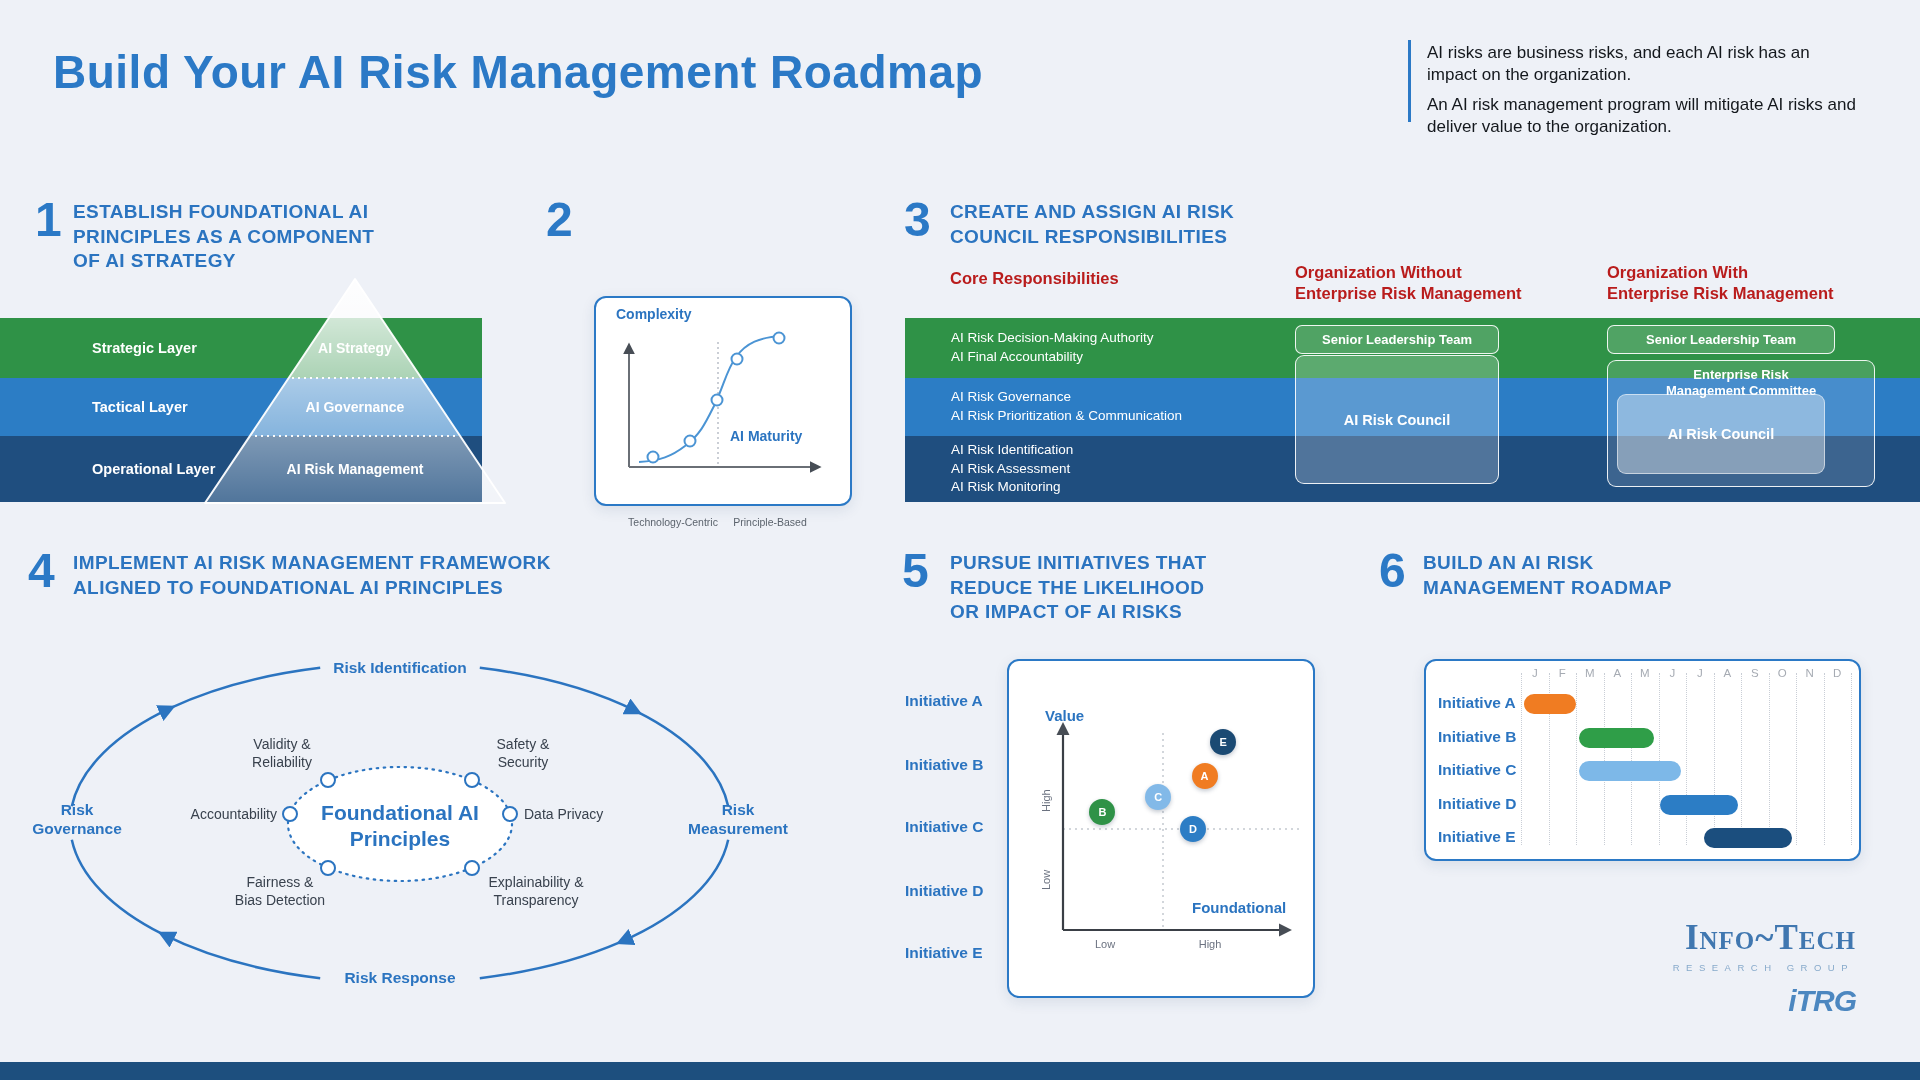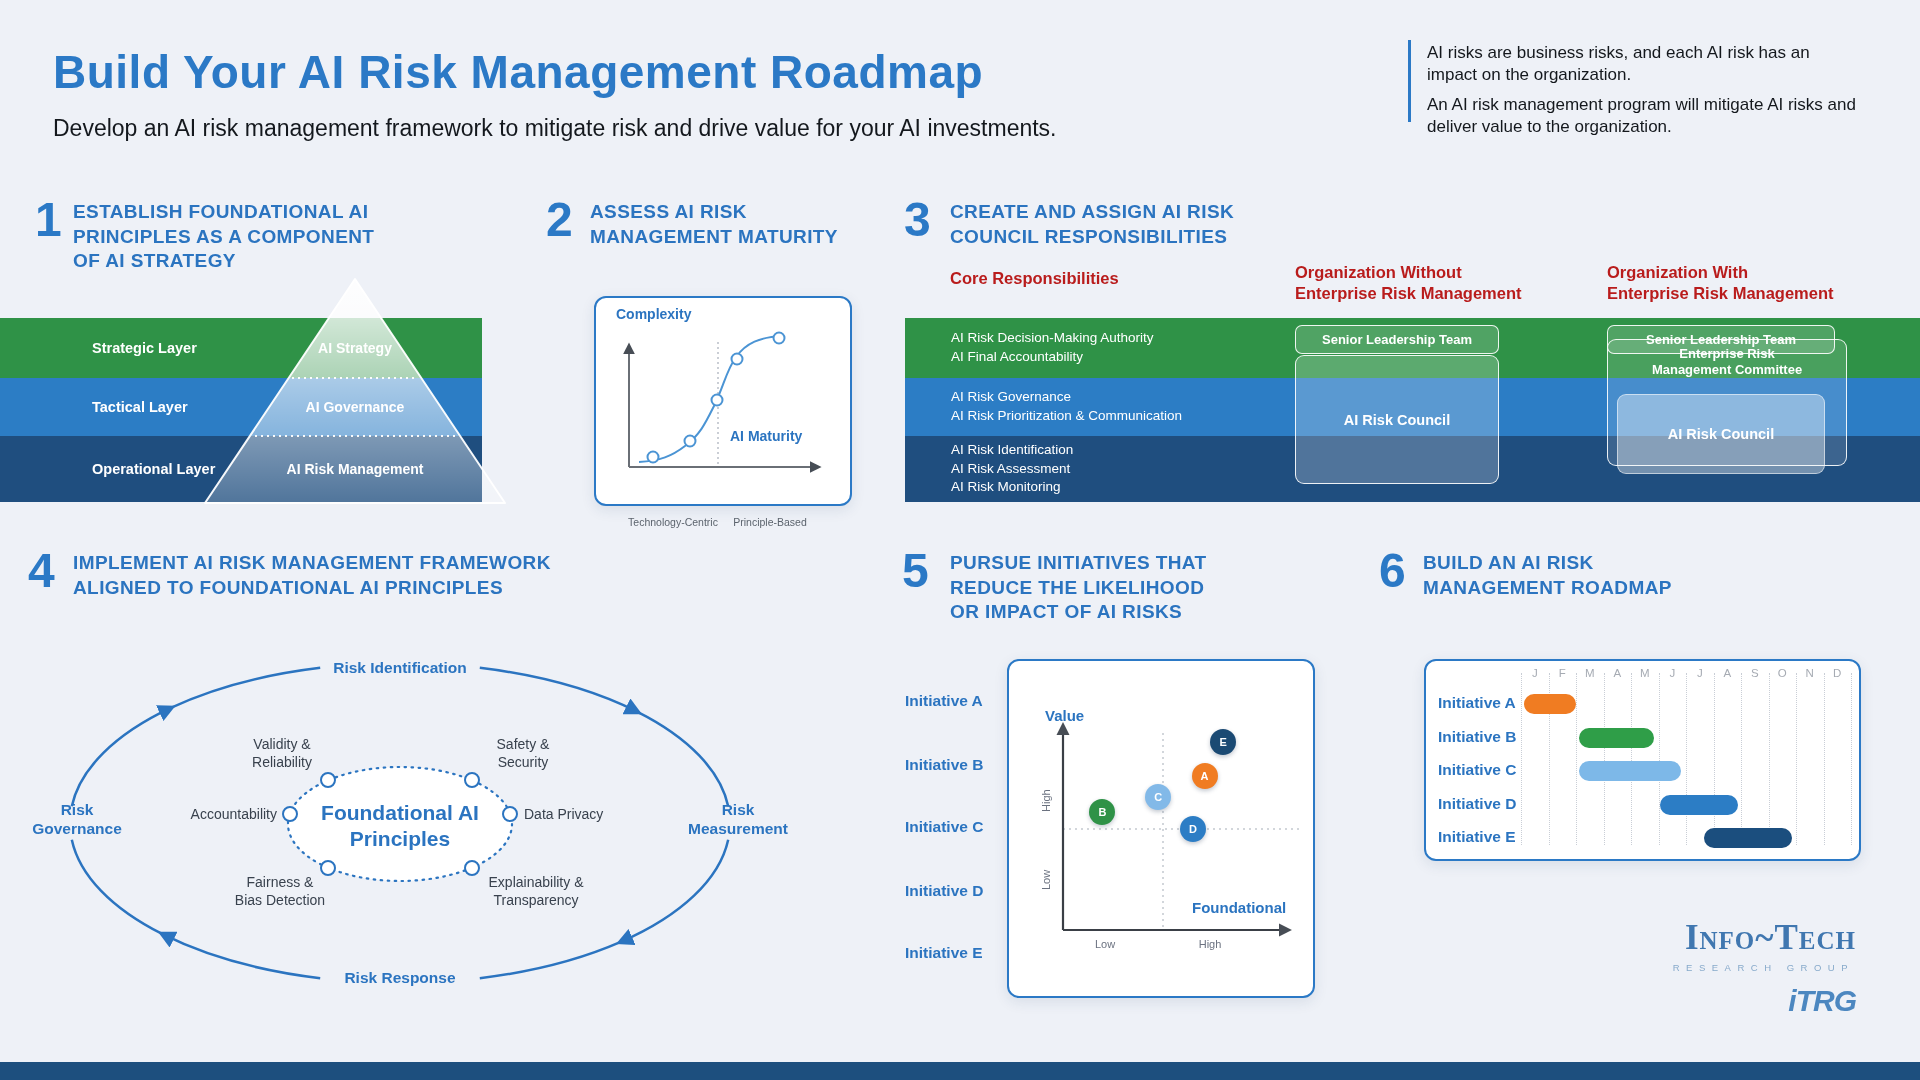--- a/index.html
+++ b/index.html
@@ -144,33 +144,30 @@
 
     <g>
       <path d="M1163 733 V930" stroke="#c4c9d0" stroke-width="1.5" stroke-dasharray="2 4" fill="none"></path>
       <path d="M1063 829 H1303" stroke="#c4c9d0" stroke-width="1.5" stroke-dasharray="2 4" fill="none"></path>
       <path d="M1063 930 V726" stroke="#3a3f46" stroke-width="2.2" fill="none" marker-end="url(#arrD)"></path>
       <path d="M1063 930 H1288" stroke="#3a3f46" stroke-width="2.2" fill="none" marker-end="url(#arrD)"></path>
     </g>
   </svg>
 
   <div class="abs main-title" style="left:53px;top:45px;">Build Your AI Risk Management Roadmap</div>
-  <div class="abs subtitle" style="left:53px;top:115px;">Develop an AI risk management framework to mitigate risk and drive value for your AI investments.</div>
   <div class="abs vbar" style="left:1408px;top:40px;"></div>
   <div class="abs intro" style="left:1427px;top:42px;">AI risks are business risks, and each AI risk has an impact on the organization.</div>
   <div class="abs intro" style="left:1427px;top:94px;">An AI risk management program will mitigate AI risks and deliver value to the organization.</div>
 
   <div class="abs num" style="left:35px;top:196px;">1</div>
   <div class="abs sec-title pre" style="left:73px;top:200px;">ESTABLISH FOUNDATIONAL AI
 PRINCIPLES AS A COMPONENT
 OF AI STRATEGY</div>
 
   <div class="abs num" style="left:546px;top:196px;">2</div>
-  <div class="abs sec-title pre" style="left:590px;top:200px;">ASSESS AI RISK
-MANAGEMENT MATURITY</div>
 
   <div class="abs num" style="left:904px;top:196px;">3</div>
   <div class="abs sec-title pre" style="left:950px;top:200px;">CREATE AND ASSIGN AI RISK
 COUNCIL RESPONSIBILITIES</div>
 
   <div class="abs num" style="left:28px;top:547px;">4</div>
   <div class="abs sec-title pre" style="left:73px;top:551px;">IMPLEMENT AI RISK MANAGEMENT FRAMEWORK
 ALIGNED TO FOUNDATIONAL AI PRINCIPLES</div>
 
   <div class="abs num" style="left:902px;top:547px;">5</div>
@@ -194,21 +191,21 @@
   <div class="abs colhead" style="left:950px;top:268px;">Core Responsibilities</div>
   <div class="abs colhead pre" style="left:1295px;top:262px;">Organization Without
 Enterprise Risk Management</div>
   <div class="abs colhead pre" style="left:1607px;top:262px;">Organization With
 Enterprise Risk Management</div>
 
   <div class="abs slt-box" style="left:1295px;top:325px;width:202px;height:27px;">Senior Leadership Team</div>
   <div class="abs council-box" style="left:1295px;top:355px;width:202px;height:127px;">AI Risk Council</div>
 
   <div class="abs slt-box" style="left:1607px;top:325px;width:226px;height:27px;">Senior Leadership Team</div>
-  <div class="abs committee-box pre" style="left:1607px;top:339px;width:240px;height:127px;">Enterprise Risk
+  <div class="abs committee-box pre" style="left:1607px;top:360px;width:268px;height:127px;">Enterprise Risk
 Management Committee</div>
   <div class="abs inner-council" style="left:1617px;top:394px;width:206px;height:78px;">AI Risk Council</div>
 
   <div class="abs cycle-label" style="left:250px;top:658px;width:300px;">Risk Identification</div>
   <div class="abs cycle-label pre" style="left:16px;top:800px;width:122px;">Risk
 Governance</div>
   <div class="abs cycle-label pre" style="left:672px;top:800px;width:132px;">Risk
 Measurement</div>
   <div class="abs cycle-label" style="left:250px;top:968px;width:300px;">Risk Response</div>
 

